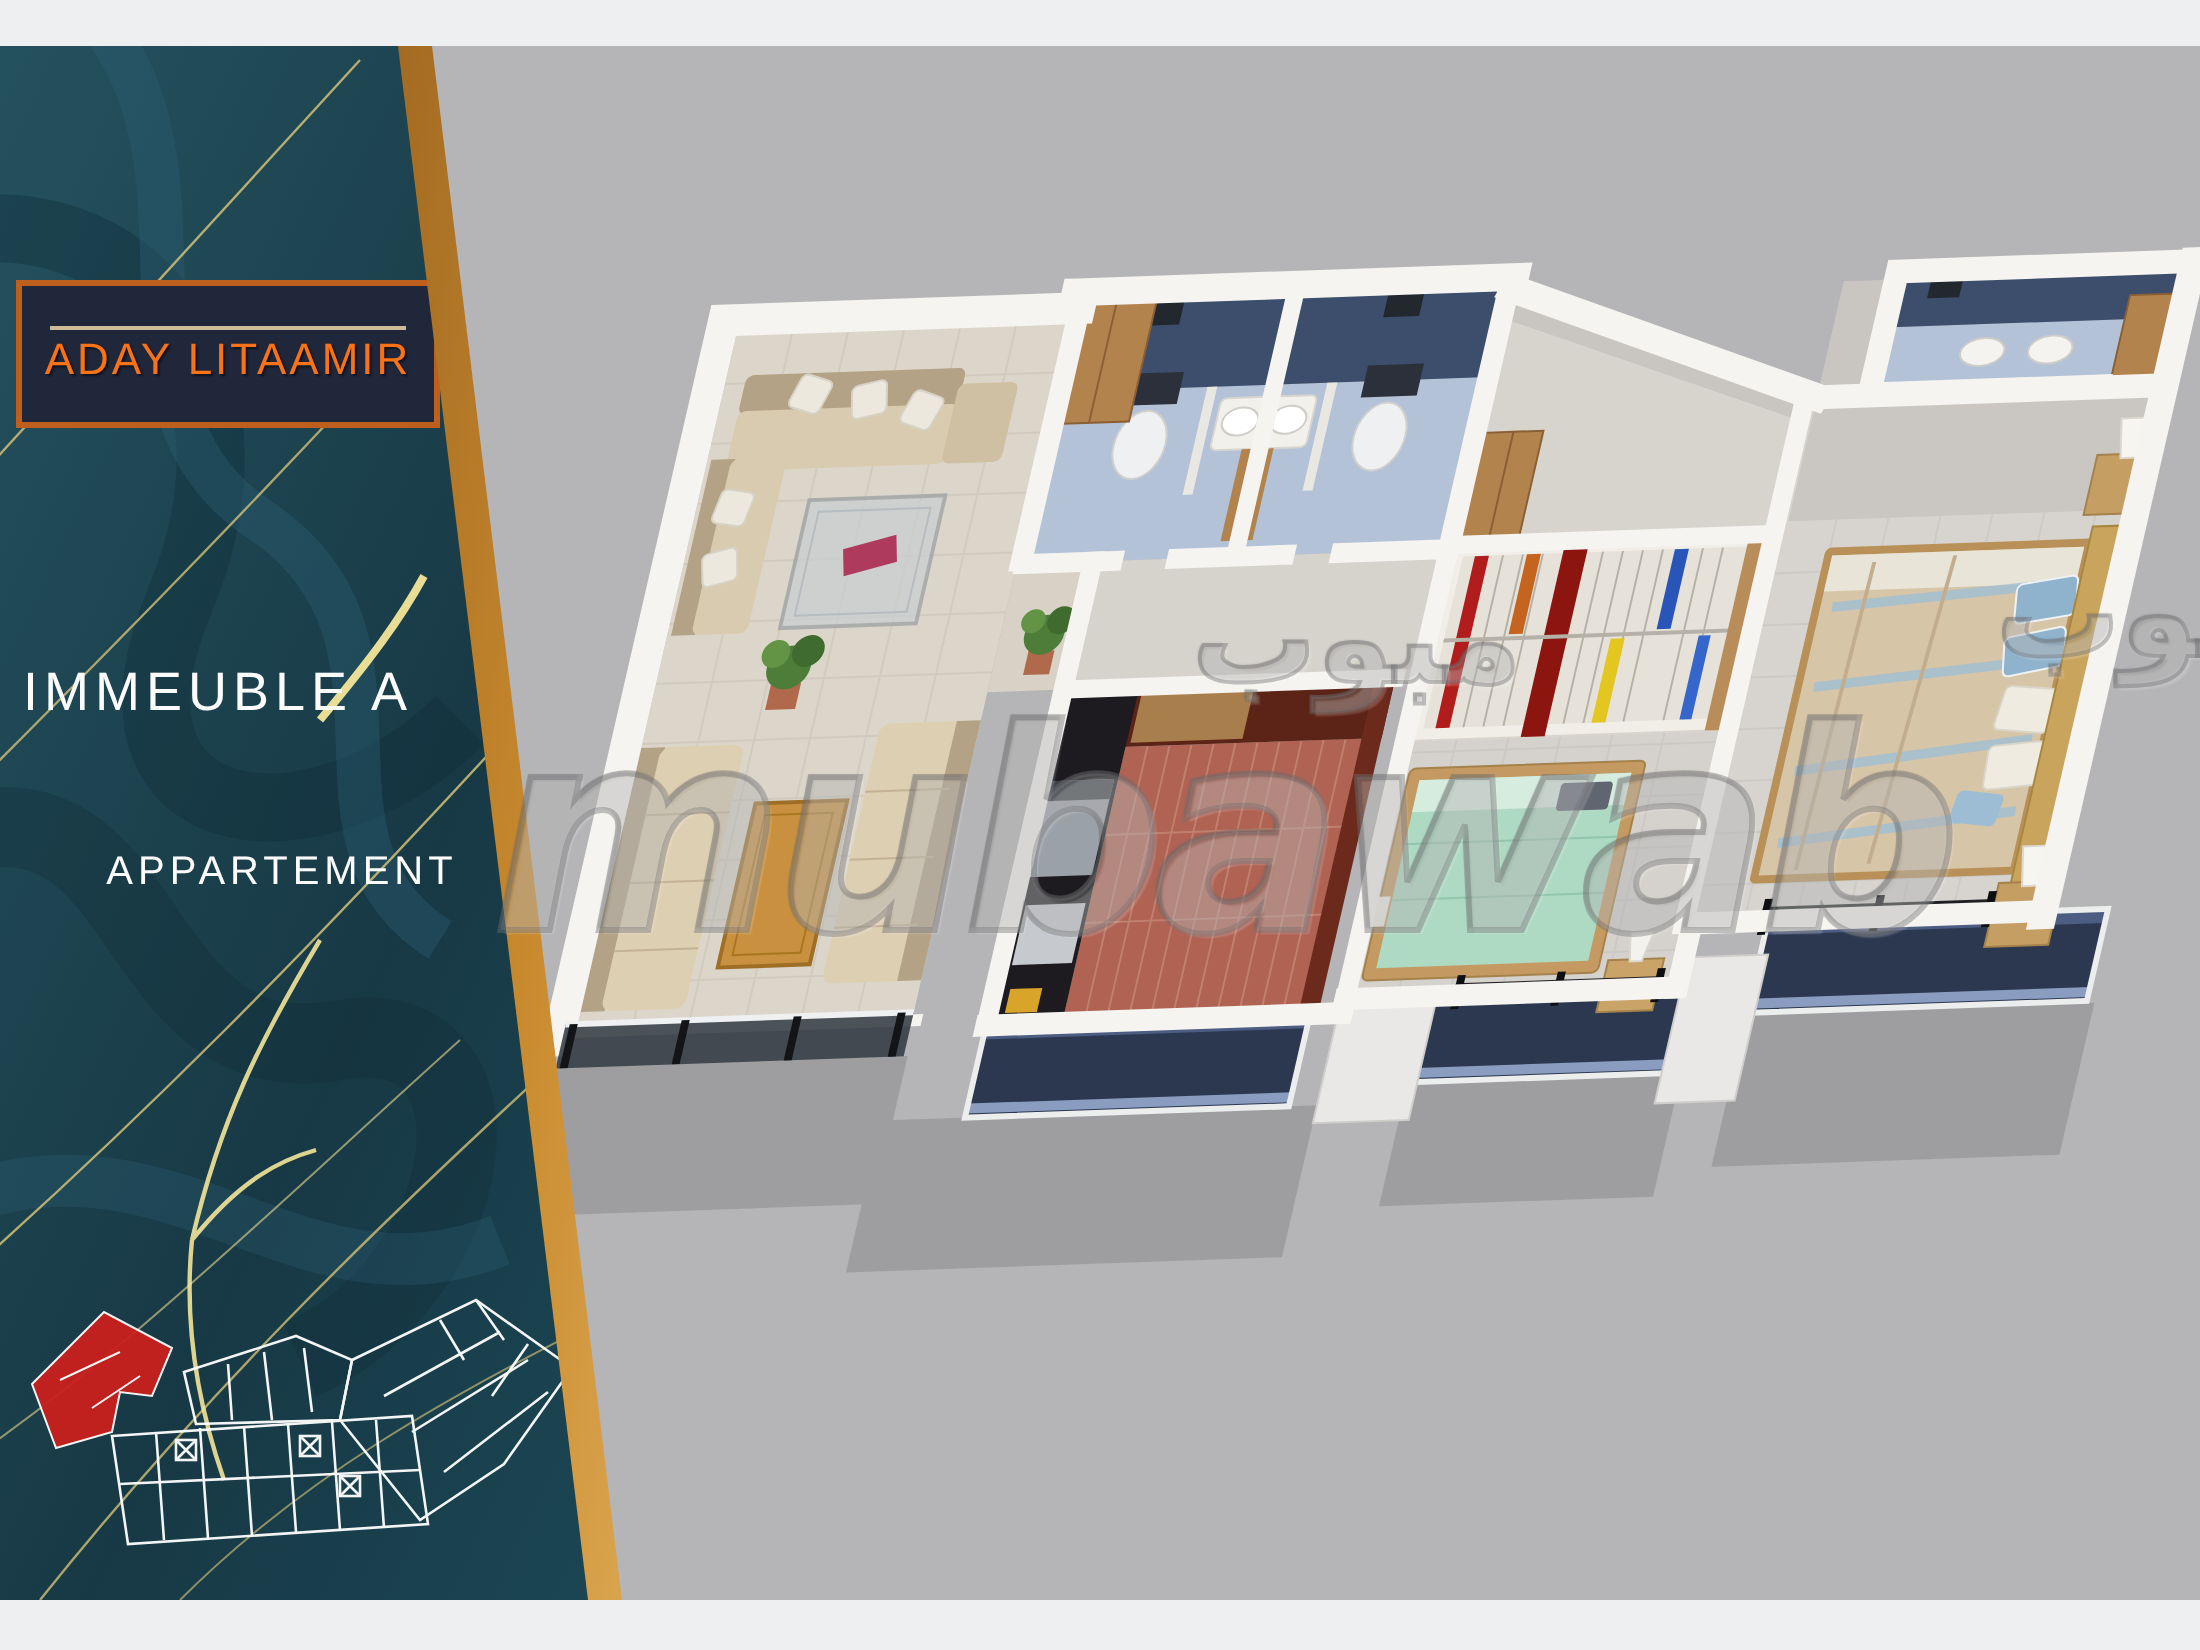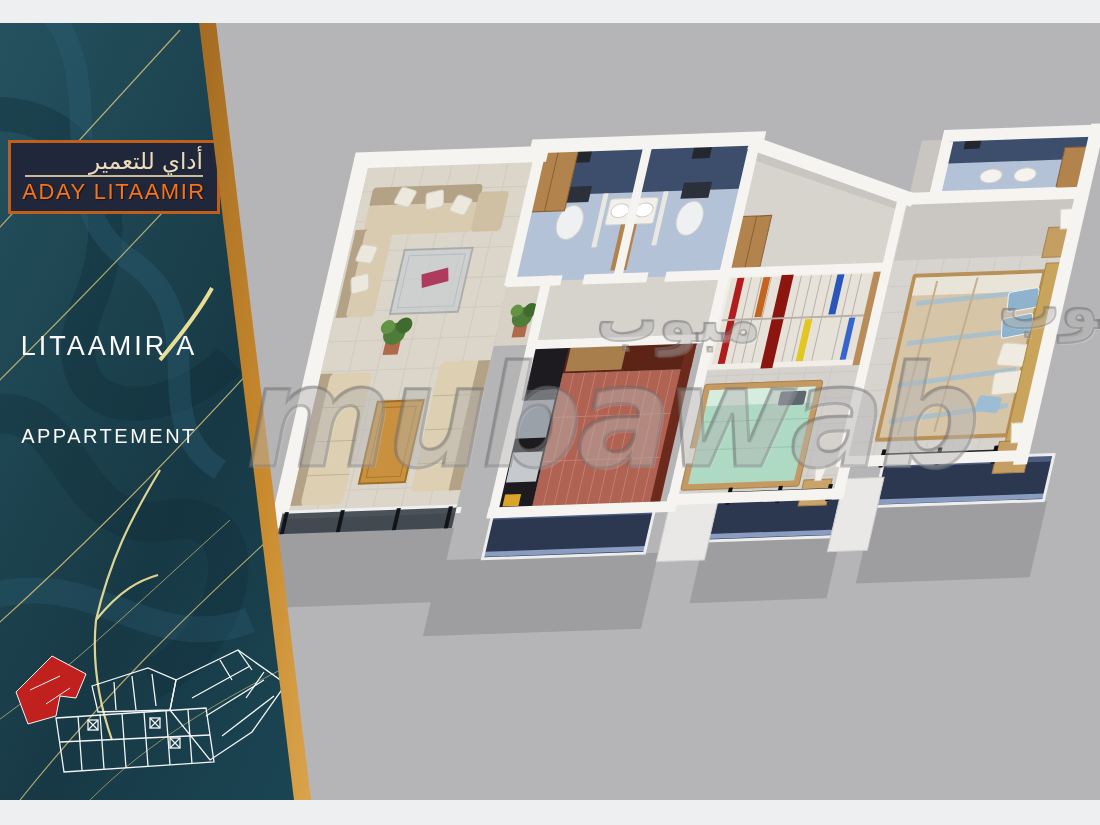--- a/index.html
+++ b/index.html
@@ -19,21 +19,21 @@
   #logo-box{position:absolute;left:8px;top:140px;width:194px;height:68px;
     background:#20273a;border:3px solid #bf5f1d;display:flex;flex-direction:column;
     justify-content:center;padding:0 6px;}
   #logo-arabic{font-family:"DejaVu Sans",sans-serif;font-size:23px;line-height:1.05;
     color:#ecdcba;text-align:right;padding-right:8px;}
   #logo-divider{height:2px;background:#cbbb97;width:92%;margin:1px auto 2px auto;}
   #logo-latin{font-size:22px;font-weight:normal;color:#f97316;text-align:center;
     letter-spacing:1.5px;text-shadow:1px 1px 1px #10141f;}
   .side-label{position:absolute;left:0;width:218px;text-align:center;color:#fbfbfb;}
   #lbl-building{top:331px;font-size:27px;letter-spacing:3px;}
-  #lbl-unit{top:425px;font-size:20px;letter-spacing:2.5px;}
+  #lbl-unit{top:425px;font-size:20px;letter-spacing:2.5px;padding-left:32px;}
   #lbl-area{top:503px;font-size:38px;letter-spacing:2px;}
   #minimap{position:absolute;left:2px;top:642px;}
   
   .wm{position:absolute;font-family:"DejaVu Sans",sans-serif;font-weight:700;
       color:rgba(205,205,205,0.16);-webkit-text-stroke:3px rgba(112,112,115,0.42);
       text-shadow:2px 2px 1px rgba(255,255,255,0.18),-1px -1px 1px rgba(80,80,80,0.22);
       pointer-events:none;white-space:nowrap;}
   #wm-latin{left:246px;top:336px;font-size:140px;letter-spacing:-5px;font-style:italic;}
   .wm-ar{font-size:62px;-webkit-text-stroke:2px rgba(112,112,115,0.42);}
   #wm-ar1{left:596px;top:283px;} #wm-ar2{left:998px;top:270px;}
@@ -306,26 +306,25 @@
       <path d="M-40,420 C40,340 120,260 230,140" stroke="#ddc878" stroke-width="1.2" fill="none" opacity="0.75"></path>
       <path d="M-20,640 C70,560 150,480 260,360" stroke="#ddc878" stroke-width="1.2" fill="none" opacity="0.8"></path>
       <path d="M20,800 C100,700 180,620 290,520" stroke="#ddc878" stroke-width="1.2" fill="none" opacity="0.75"></path>
       <path d="M90,800 C150,740 220,700 300,660" stroke="#ddc878" stroke-width="1" fill="none" opacity="0.6"></path>
       <path d="M-30,740 C60,680 130,610 230,520" stroke="#e8d88f" stroke-width="1" fill="none" opacity="0.6"></path>
       <path d="M160,360 C185,330 200,310 212,288" stroke="#f4e69a" stroke-width="4" fill="none" opacity="0.95"></path>
       <path d="M96,620 C110,560 130,520 160,470 M96,620 C120,590 140,580 158,575 M96,620 C92,660 98,700 112,740" stroke="#f4e69a" stroke-width="2.2" fill="none" opacity="0.9"></path>
     </svg>
 
     <div id="logo-box">
-      <div id="logo-arabic">أداي للتعمير</div>
       <div id="logo-divider"></div>
       <div id="logo-latin">ADAY LITAAMIR</div>
     </div>
 
-    <div class="side-label" id="lbl-building">LITAAMIR A</div>
+    <div class="side-label" id="lbl-building">IMMEUBLE A</div>
     <div class="side-label" id="lbl-unit">APPARTEMENT</div>
 
     <svg id="minimap" width="300" height="150" viewBox="0 0 300 150">
       <g stroke="#ffffff" stroke-width="1.3" fill="none" opacity="0.95">
         <polygon points="14,50 50,14 84,32 74,56 58,54 54,74 26,82" fill="#c9201d" stroke-width="1"></polygon>
         <path d="M28,48 L58,34 M44,62 L68,46" stroke-width="1"></path>
         <polygon points="54,76 204,66 212,120 62,130"></polygon>
         <path d="M76,74 L80,128 M98,72 L102,127 M120,71 L124,126 M142,70 L146,124 M164,69 L168,123 M186,68 L190,122"></path>
         <path d="M58,100 L208,93"></path>
         <rect x="86" y="78" width="10" height="10"></rect>

